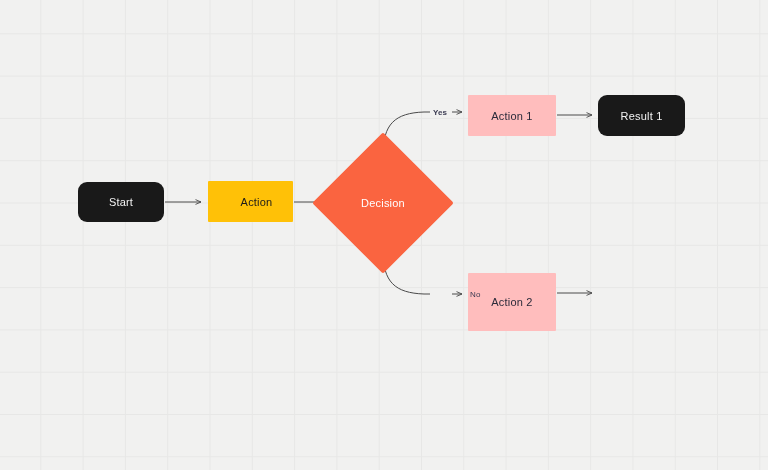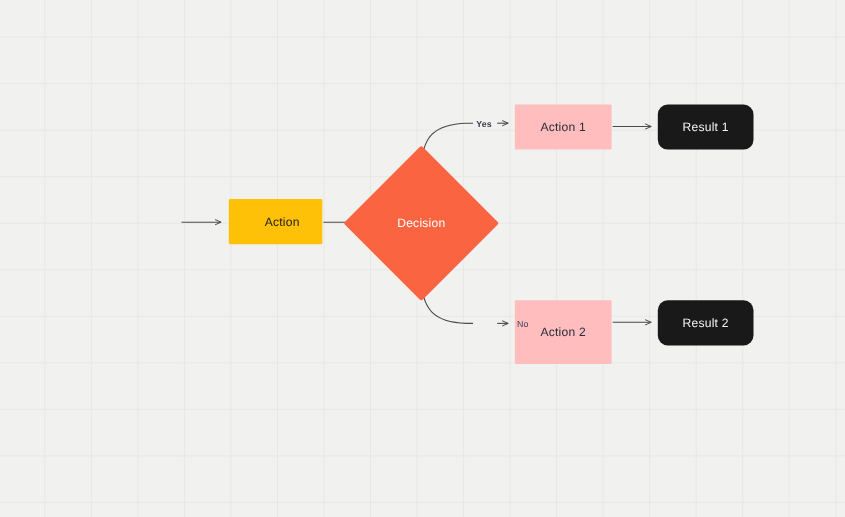--- a/index.html
+++ b/index.html
@@ -104,20 +104,23 @@
     <path d="M452,112 L462,112" fill="none" stroke="#4a4a4a" stroke-width="1" marker-end="url(#arrowhead)"></path>
 
     <path d="M383,251 C383,282 395,293 424,294 L430,294" fill="none" stroke="#4a4a4a" stroke-width="1"></path>
     <path d="M452,294 L462,294" fill="none" stroke="#4a4a4a" stroke-width="1" marker-end="url(#arrowhead)"></path>
 
     <path d="M557,115 L592,115" fill="none" stroke="#4a4a4a" stroke-width="1" marker-end="url(#arrowhead)"></path>
 
     <path d="M557,293 L592,293" fill="none" stroke="#4a4a4a" stroke-width="1" marker-end="url(#arrowhead)"></path>
   </svg>
 
+  <div class="node node-dark" style="left:78px; top:182px; width:86px; height:40px;">
+    <span>Start</span>
+  </div>
 
   <div class="node node-yellow" style="left:208px; top:181px; width:85px; height:41px;">
     <span>Action</span>
   </div>
 
   <div class="node node-diamond" style="left:333px; top:153px; width:100px; height:100px;">
     <span class="diamond-shape"></span>
     <span class="diamond-label">Decision</span>
   </div>
 
@@ -126,21 +129,18 @@
   </div>
 
   <div class="node node-pink" style="left:468px; top:273px; width:88px; height:58px;">
     <span>Action 2</span>
   </div>
 
   <div class="node node-dark" style="left:598px; top:95px; width:87px; height:41px;">
     <span>Result 1</span>
   </div>
 
-  <div class="node node-dark" style="left:598px; top:273px; width:87px; height:41px;">
-    <span>Result 2</span>
-  </div>
 
   <div class="edge-label" style="left:433px; top:108px;font-weight:bold;">Yes</div>
 
   <div class="edge-label" style="left:435px; top:290px;margin-left:35px;">No</div>
 
 </div>
 
 </body></html>

